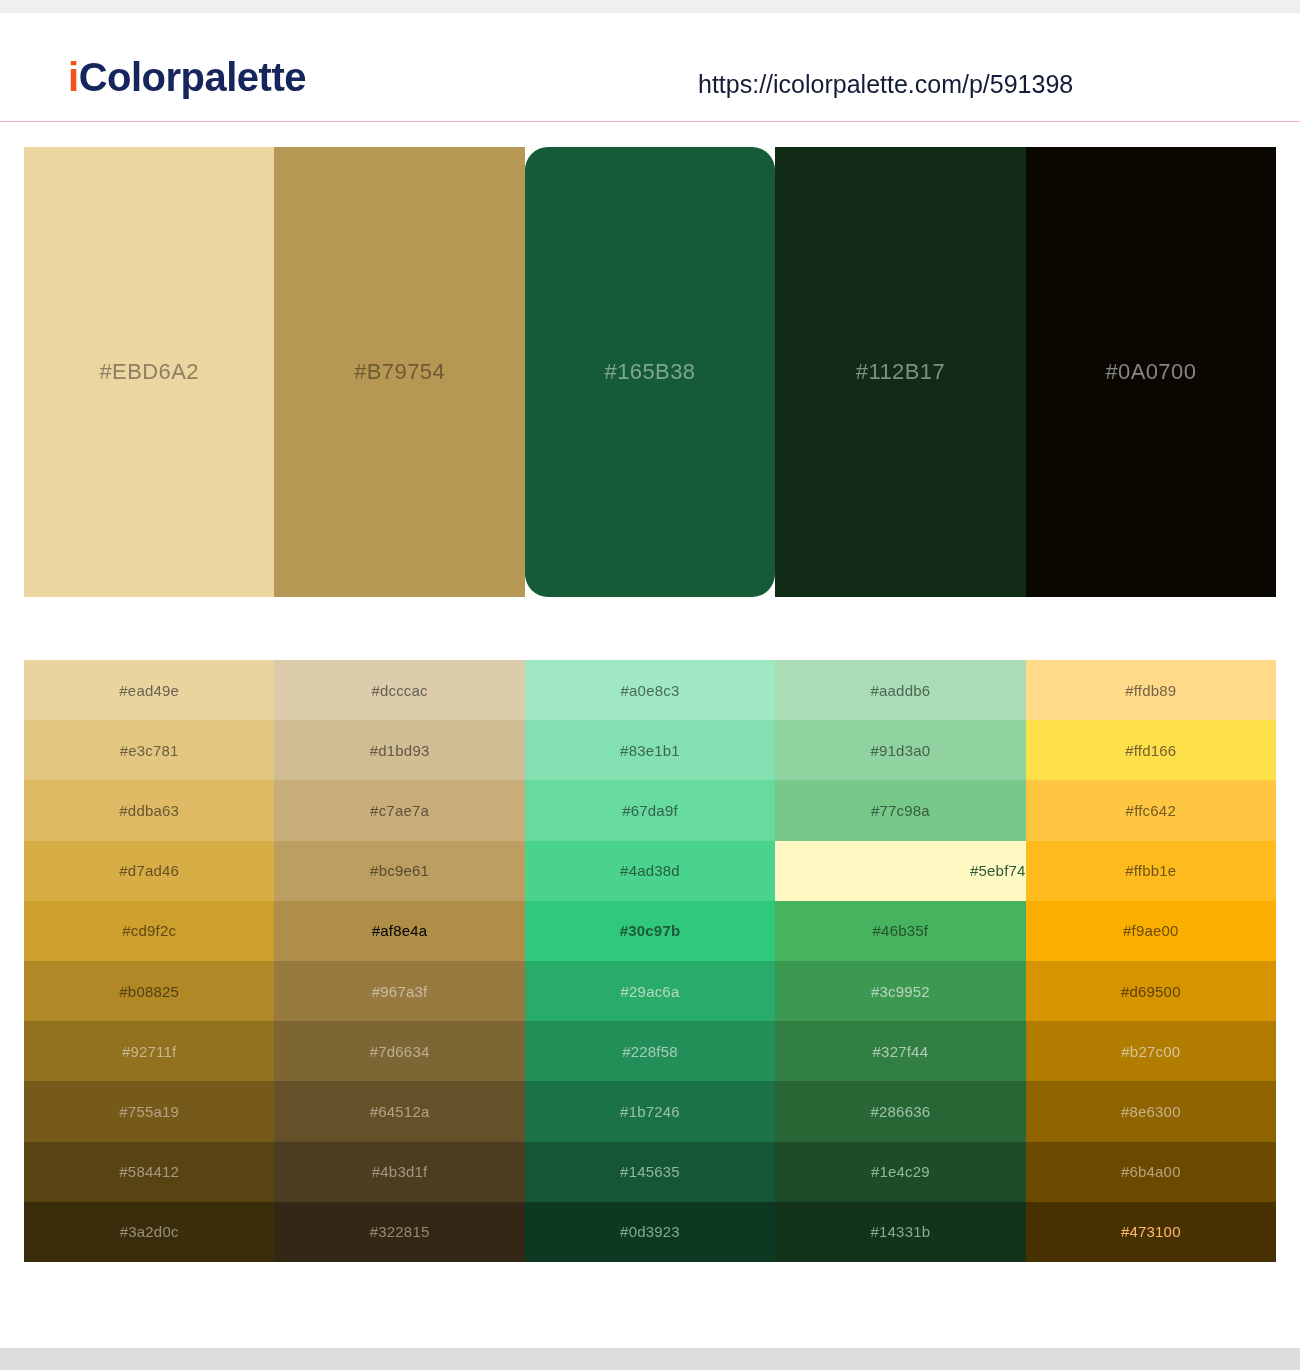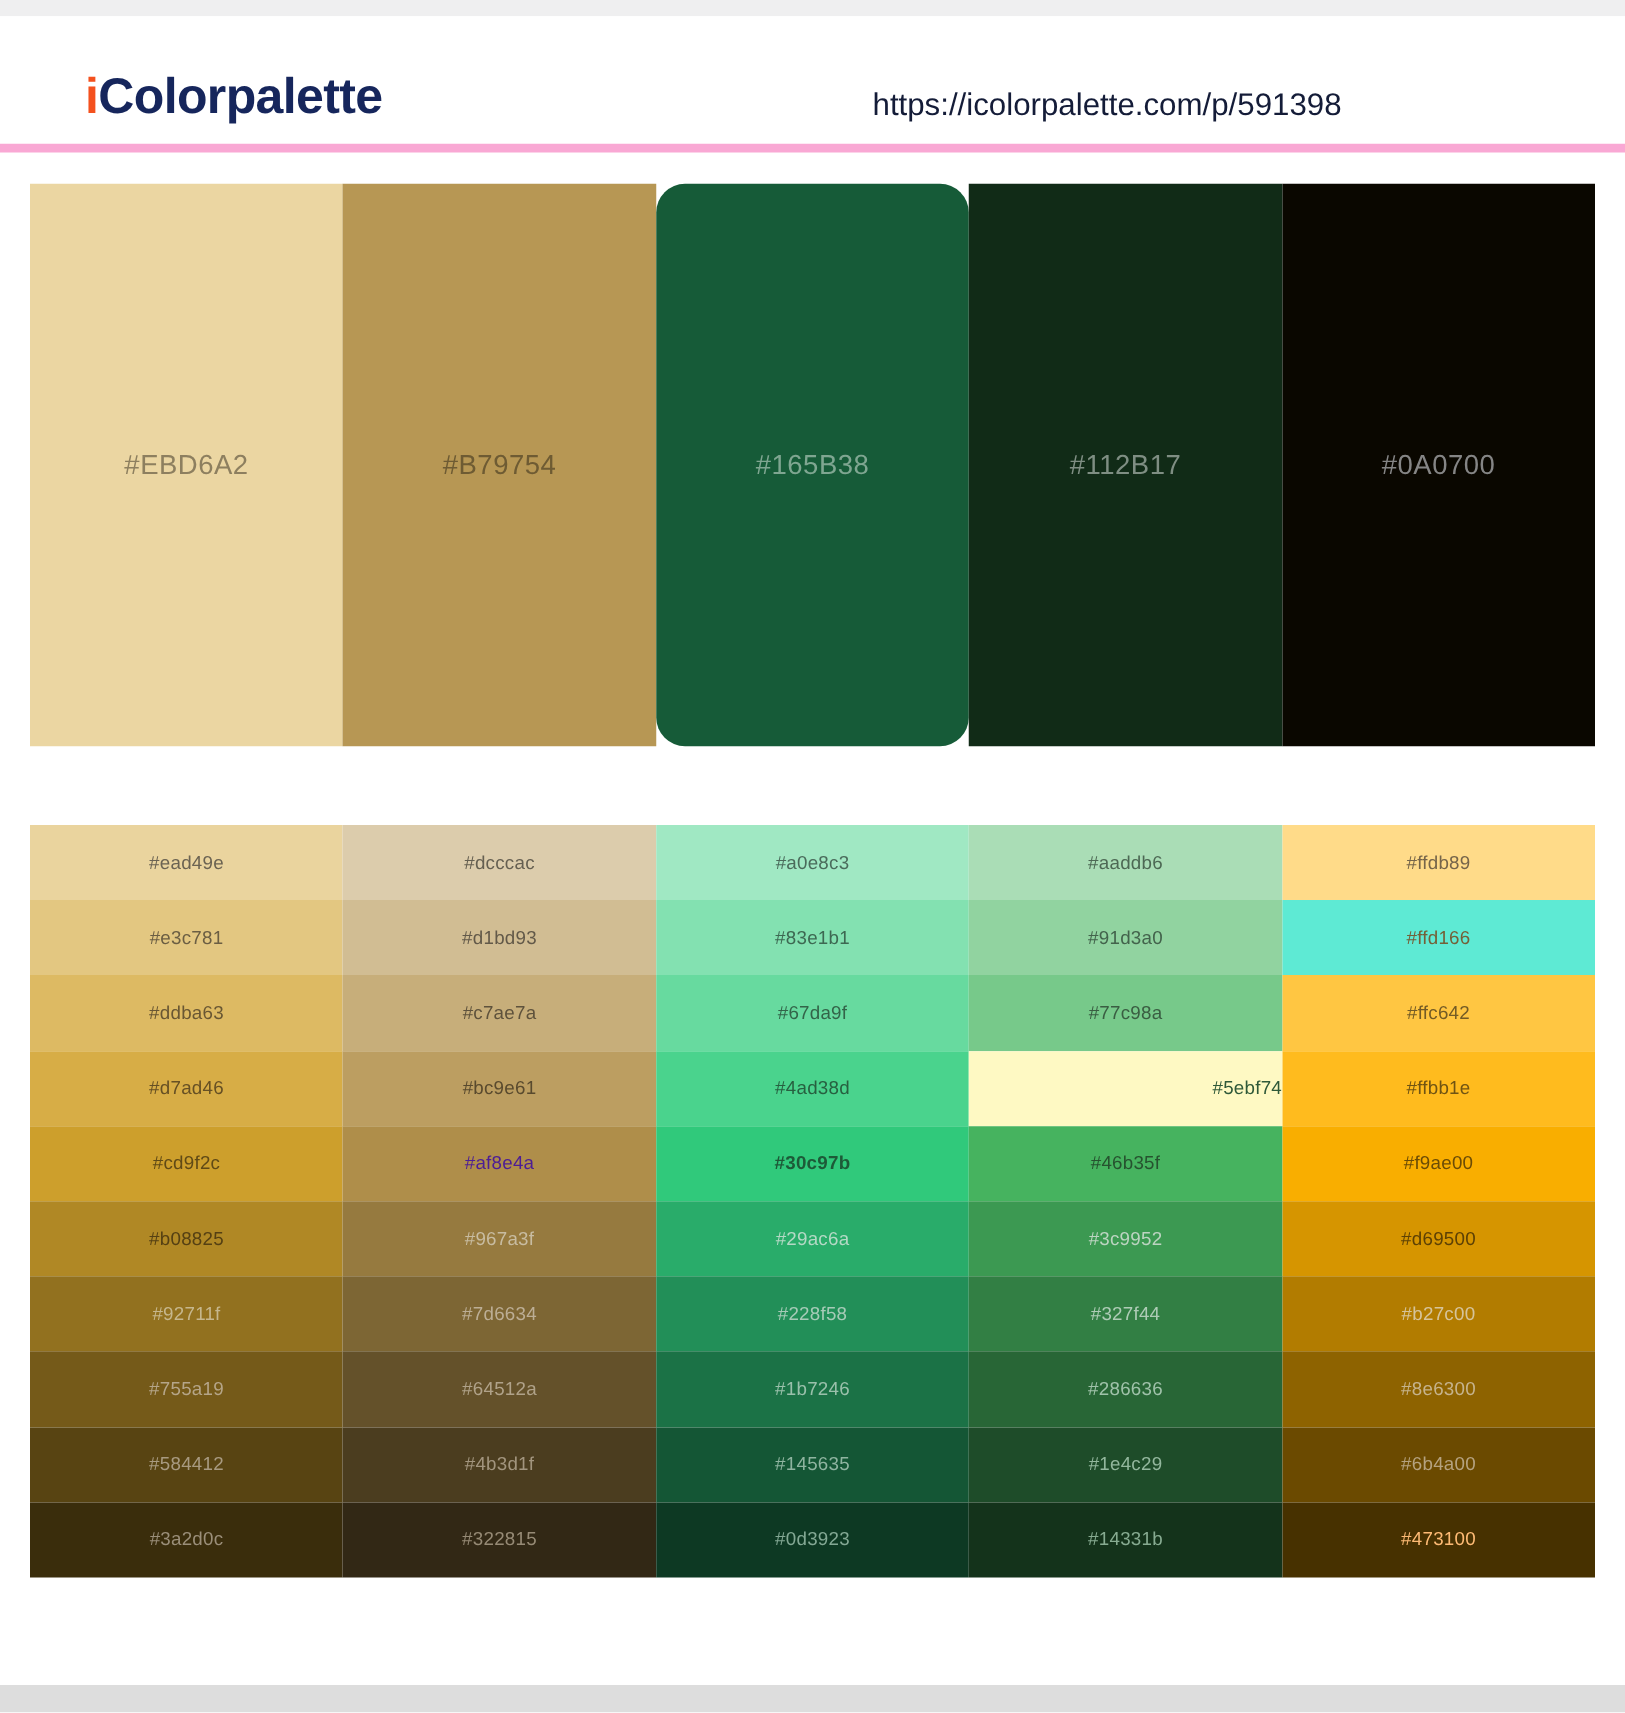--- a/index.html
+++ b/index.html
@@ -26,21 +26,21 @@
     width: 1300px; height: 13px;
     background: #efeff0;
   }
 
   
   .header {
     position: absolute;
     left: 0; top: 13px;
     width: 1300px; height: 109px;
     background: #ffffff;
-    border-bottom: 7px solid #f9a8d4;
+    border-bottom: 1px solid #f9a8d4;
   }
 
   .logo {
     position: absolute;
     left: 68px; top: 44px;
     font-size: 40px;
     font-weight: bold;
     letter-spacing: -0.5px;
     line-height: 1;
     white-space: nowrap;
@@ -158,21 +158,21 @@
       </div>
       <div class="shade-cell" style="background: rgb(209, 189, 147);">
         <span class="shade-label" style="color: rgb(98, 89, 73);">#d1bd93</span>
       </div>
       <div class="shade-cell" style="background: rgb(131, 225, 177);">
         <span class="shade-label" style="color: rgb(61, 104, 82);">#83e1b1</span>
       </div>
       <div class="shade-cell" style="background: rgb(145, 211, 160);">
         <span class="shade-label" style="color: rgb(67, 99, 76);">#91d3a0</span>
       </div>
-      <div class="shade-cell" style="background: #5eead4;">
+      <div class="shade-cell" style="background: #fde047;">
         <span class="shade-label" style="color: rgb(116, 96, 56);">#ffd166</span>
       </div>
       <div class="shade-cell" style="background: rgb(221, 186, 99);">
         <span class="shade-label" style="color: rgb(105, 87, 51);">#ddba63</span>
       </div>
       <div class="shade-cell" style="background: rgb(199, 174, 122);">
         <span class="shade-label" style="color: rgb(94, 82, 60);">#c7ae7a</span>
       </div>
       <div class="shade-cell" style="background: rgb(103, 218, 159);">
         <span class="shade-label" style="color: rgb(51, 100, 73);">#67da9f</span>
@@ -195,21 +195,21 @@
       <div class="shade-cell" style="background: #fef9c3; justify-content: flex-end;">
         <span class="shade-label" style="color: rgb(47, 89, 57);">#5ebf74</span>
       </div>
       <div class="shade-cell" style="background: rgb(255, 187, 30);">
         <span class="shade-label" style="color: rgb(112, 84, 19);">#ffbb1e</span>
       </div>
       <div class="shade-cell" style="background: rgb(205, 159, 44);">
         <span class="shade-label" style="color: rgb(96, 74, 22);">#cd9f2c</span>
       </div>
       <div class="shade-cell" style="background: rgb(175, 142, 74);">
-        <span class="shade-label" style="color: #4c1d95;">#af8e4a</span>
+        <span class="shade-label" style="color: #000000;">#af8e4a</span>
       </div>
       <div class="shade-cell" style="background: rgb(48, 201, 123);">
         <span class="shade-label" style="color: rgb(29, 90, 56); font-weight: bold;">#30c97b</span>
       </div>
       <div class="shade-cell" style="background: rgb(70, 179, 95);">
         <span class="shade-label" style="color: rgb(38, 82, 47);">#46b35f</span>
       </div>
       <div class="shade-cell" style="background: rgb(249, 174, 0);">
         <span class="shade-label" style="color: rgb(108, 76, 5);">#f9ae00</span>
       </div>

